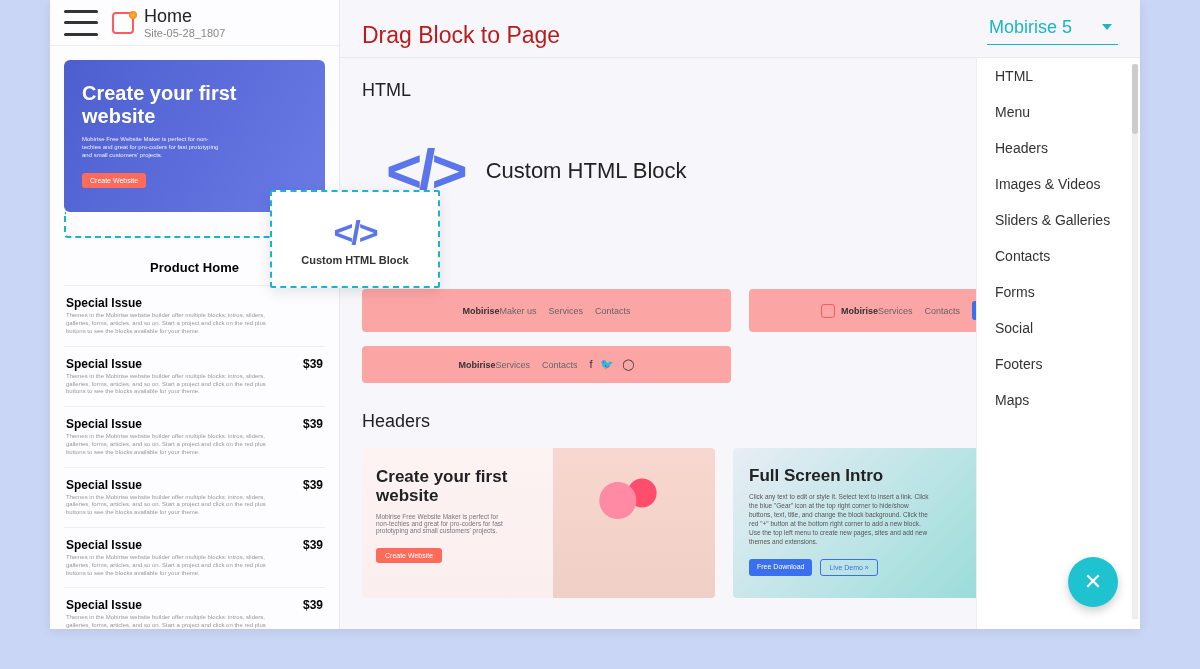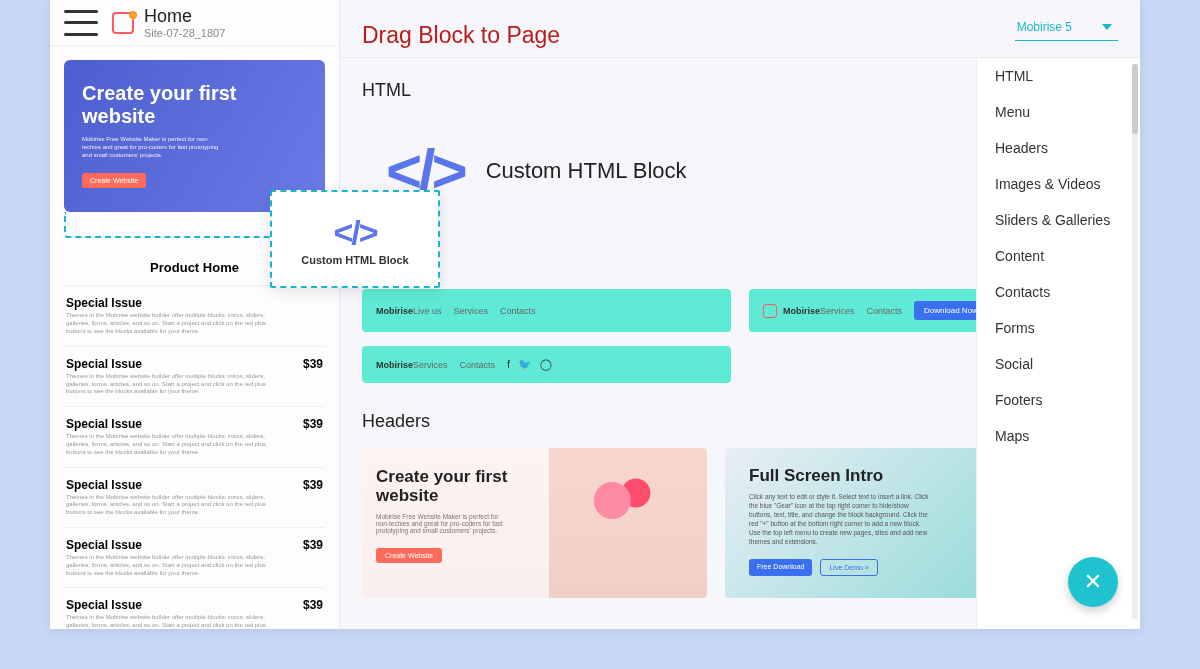--- a/index.html
+++ b/index.html
@@ -73,43 +73,43 @@
 
   
   .middle-pane {
     flex:1; background:#f7f7fb; display:flex; flex-direction:column; overflow:hidden;
   }
   .middle-header {
     height:58px; display:flex; align-items:center; justify-content:space-between;
     padding:0 22px; border-bottom:1px solid #e9e9ef;
   }
   .drag-title { font-size:23px; color:#b91c1c;margin-top:14px; }
-  .theme-select { color:#19b6c9; font-size:12px; display:flex; align-items:center; gap:30px; border-bottom:1px solid #19b6c9; padding:4px 6px 6px 2px; cursor:pointer; }
+  .theme-select { color:#19b6c9; font-size:18px; display:flex; align-items:center; gap:30px; border-bottom:1px solid #19b6c9; padding:4px 6px 6px 2px; cursor:pointer; }
   .theme-select .caret { width:0;height:0;border-left:5px solid transparent;border-right:5px solid transparent;border-top:6px solid #19b6c9; }
   .blocks-scroll { flex:1; overflow:hidden; padding:18px 22px; }
   .section-label { font-size:18px; color:#222; margin:4px 0 16px; }
   .html-block-card { display:flex; align-items:center; gap:22px; padding:18px 24px; }
   .code-icon-lg { color:#5b76ea; font-size:62px; font-weight:700; letter-spacing:-4px; }
   .html-block-title { font-size:22px; color:#222; }
   .menu-row { display:flex; gap:18px; }
-  .menu-card { flex:1; background:#5eead4; border-radius:4px; padding:12px 14px; display:flex; align-items:center; justify-content:flex-start; font-size:9px; }
+  .menu-card { flex:1; background:#fca5a5; border-radius:4px; padding:12px 14px; display:flex; align-items:center; justify-content:center; font-size:9px; }
   .menu-card .brandm { font-weight:700; color:#333; display:flex; align-items:center; gap:6px; }
   .tiny-logo { width:14px; height:14px; border:1.5px solid #ff5a5f; border-radius:3px; position:relative; }
   .menu-links { display:flex; gap:12px; color:#666; align-items:center; }
   .dl-btn { background:#3a6ff0; color:#fff; padding:5px 10px; border-radius:3px; font-size:8px; }
   .social { display:flex; gap:8px; color:#333; font-size:11px; }
   .headers-row { display:flex; gap:18px; margin-top:14px; }
   .header-card { flex:1; background:#fff; border-radius:4px; overflow:hidden; height:150px; position:relative; }
   .hc1 { background:linear-gradient(180deg,#fdf3f3,#fbeeee); display:flex; }
   .hc1 .txt { padding:20px 14px; flex:1; }
   .hc1 h3 { font-size:17px; font-weight:800; line-height:1.1; color:#222; }
   .hc1 p { font-size:6.5px; color:#777; margin:8px 0 10px; max-width:130px; }
   .hc1 .cta { background:#ff6b5b; color:#fff; font-size:7px; padding:4px 9px; border-radius:3px; display:inline-block; }
   .hc1 .img { flex:1; background:radial-gradient(circle at 40% 35%, #ff8aa3 0 18px, transparent 19px), radial-gradient(circle at 55% 30%, #ff4d6d 0 14px, transparent 15px), linear-gradient(180deg,#f7d7cf,#f0cfc6); }
-  .hc2 { background:linear-gradient(135deg,#e8eef5,#7fd6d0); padding:18px 24px; }
+  .hc2 { background:linear-gradient(135deg,#e8eef5,#7fd6d0); padding:18px 16px; }
   .hc2 h3 { font-size:17px; font-weight:800; color:#222; }
   .hc2 p { font-size:6.5px; color:#555; margin:6px 0 12px; max-width:180px; line-height:1.4; }
   .hc2 .btns { display:flex; gap:8px; }
   .hc2 .b1 { background:#3a6ff0; color:#fff; font-size:7px; padding:4px 8px; border-radius:3px; }
   .hc2 .b2 { border:1px solid #3a6ff0; color:#3a6ff0; font-size:7px; padding:4px 8px; border-radius:3px; }
 
   
   .right-pane {
     width:164px; background:#fff; border-left:1px solid #eee; overflow:hidden;
     position:absolute; right:0; top:58px; bottom:0;
@@ -133,21 +133,21 @@
   <div class="left-pane">
     <div class="left-header">
       <div class="hamburger">
           <span></span>
           <span></span>
           <span></span>
         </div>
       <div class="brand-logo"></div>
       <div class="brand-text">
         <div class="brand-title">Home</div>
-        <div class="brand-sub">Site-07-28_1807</div>
+        <div class="brand-sub">Site-05-28_1807</div>
       </div>
     </div>
     <div class="preview-scroll">
       <div class="hero-card">
         <div class="hero-title">Create your first website</div>
         <div class="hero-desc">Mobirise Free Website Maker is perfect for non-techies and great for pro-coders for fast prototyping and small customers' projects.</div>
         <span class="hero-btn">Create Website</span>
       </div>
       <div class="drop-zone"></div>
       <div class="product-heading">Product Home</div>
@@ -216,21 +216,21 @@
       <div class="html-block-card">
         <div class="code-icon-lg">&lt;/&gt;</div>
         <div class="html-block-title">Custom HTML Block</div>
       </div>
 
       <div class="section-label" style="margin-top:28px;">Menu</div>
       <div class="menu-row">
         <div class="menu-card">
           <span class="brandm">Mobirise</span>
           <span class="menu-links">
-            <span>Live us</span>
+            <span>Maker us</span>
             <span>Services</span>
             <span>Contacts</span>
           </span>
         </div>
         <div class="menu-card">
           <span class="brandm">
               <span class="tiny-logo"></span>
               <span>Mobirise</span>
             </span>
           <span class="menu-links">
@@ -276,21 +276,20 @@
       </div>
     </div>
 
     <div class="right-pane">
       <div id="catlist">
           <div class="cat-item">HTML</div>
           <div class="cat-item">Menu</div>
           <div class="cat-item">Headers</div>
           <div class="cat-item">Images &amp; Videos</div>
           <div class="cat-item">Sliders &amp; Galleries</div>
-          <div class="cat-item">Content</div>
           <div class="cat-item">Contacts</div>
           <div class="cat-item">Forms</div>
           <div class="cat-item">Social</div>
           <div class="cat-item">Footers</div>
           <div class="cat-item">Maps</div>
         </div>
     </div>
     <div class="scrollbar-stub">
         <div class="thumb"></div>
       </div>

